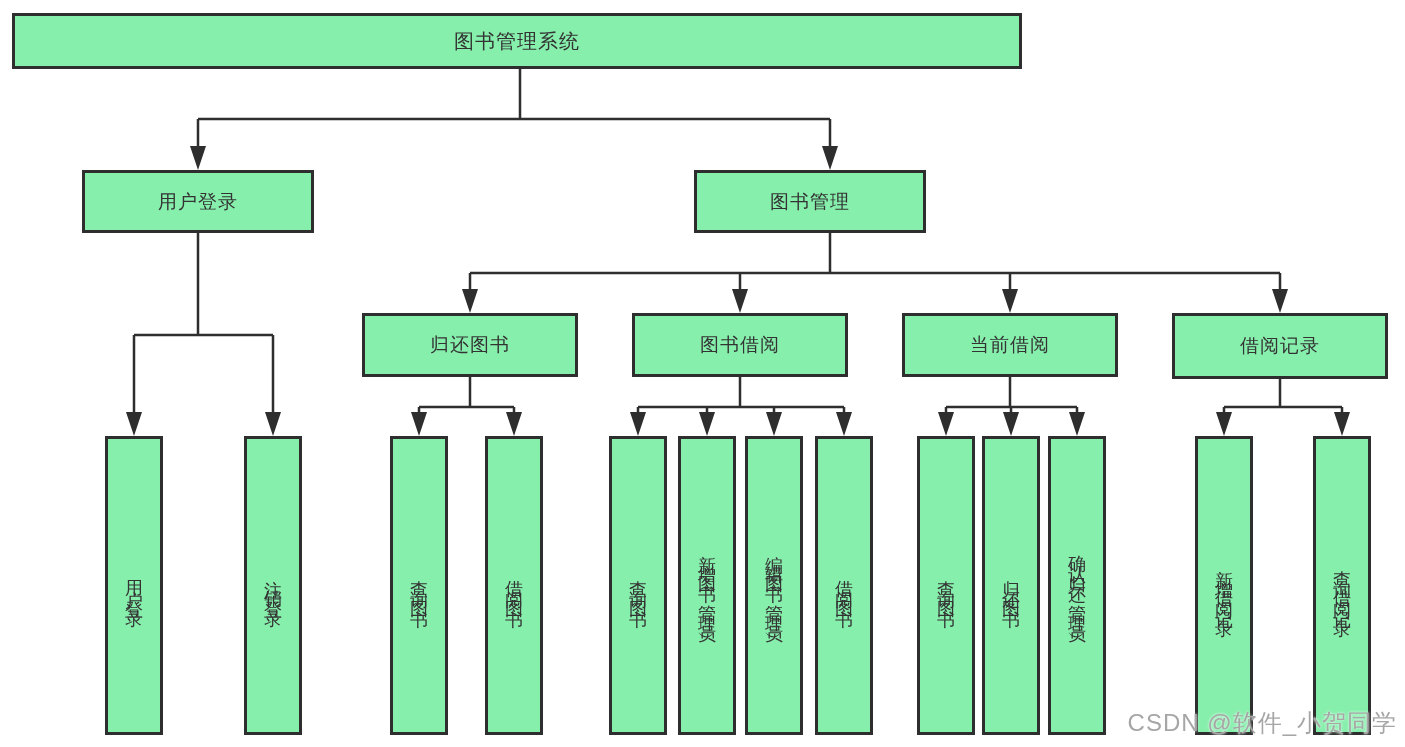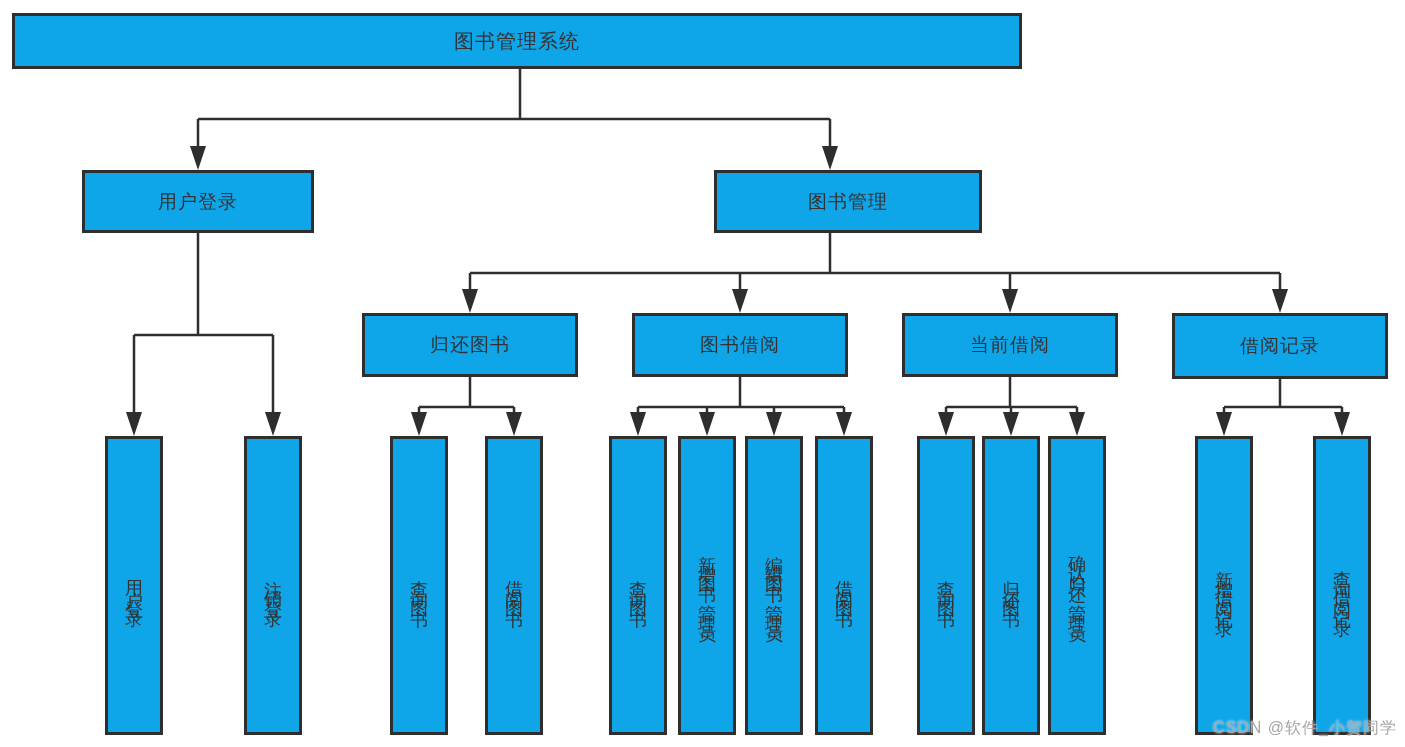--- a/index.html
+++ b/index.html
@@ -7,42 +7,42 @@
     position:relative;
     width:1405px;height:747px;
     background:#ffffff;
     font-family:"Liberation Sans","DejaVu Sans",sans-serif;
     overflow:hidden;
   }
   .connectors{position:absolute;left:0;top:0;width:1405px;height:747px;}
   .box{
     position:absolute;
     box-sizing:border-box;
-    background:#0ea5e9;
+    background:#86efac;
     border:3px solid #2e2e2e;
     color:#333333;
     display:flex;
     align-items:center;
     justify-content:center;
     white-space:nowrap;
   }
   .h{font-size:19px;letter-spacing:1px;}
   .root{font-size:20px;}
   .v{
     writing-mode:vertical-rl;
     text-orientation:mixed;
     font-size:18px;
     letter-spacing:10px;
     white-space:normal;
   }
   .watermark{
     position:absolute;
     right:8px;
     bottom:8px;
-    font-size:16px;
+    font-size:24px;
     letter-spacing:1px;
     color:#a6a6a6;
     text-shadow:0 0 3px #ffffff;
     z-index:5;
   }
 </style>
 </head>
 <body>
 
 <div class="stage">
@@ -83,21 +83,21 @@
       <polygon points="1003,412 1019,412 1011,436"></polygon>
       <polygon points="1069,412 1085,412 1077,436"></polygon>
       <polygon points="1216,412 1232,412 1224,436"></polygon>
       <polygon points="1334,412 1350,412 1342,436"></polygon>
     </g>
   </svg>
 
   <div class="box h root" style="left:12px;top:13px;width:1010px;height:56px">图书管理系统</div>
 
   <div class="box h" style="left:82px;top:170px;width:232px;height:63px">用户登录</div>
-  <div class="box h" style="left:714px;top:170px;width:268px;height:63px">图书管理</div>
+  <div class="box h" style="left:694px;top:170px;width:232px;height:63px">图书管理</div>
 
   <div class="box h" style="left:362px;top:313px;width:216px;height:64px">归还图书</div>
   <div class="box h" style="left:632px;top:313px;width:216px;height:64px">图书借阅</div>
   <div class="box h" style="left:902px;top:313px;width:216px;height:64px">当前借阅</div>
   <div class="box h" style="left:1172px;top:313px;width:216px;height:66px">借阅记录</div>
 
   <div class="box v" style="left:105px;top:436px;width:58px;height:299px">用户登录</div>
   <div class="box v" style="left:244px;top:436px;width:58px;height:299px">注销登录</div>
 
   <div class="box v" style="left:390px;top:436px;width:58px;height:299px">查询图书</div>

